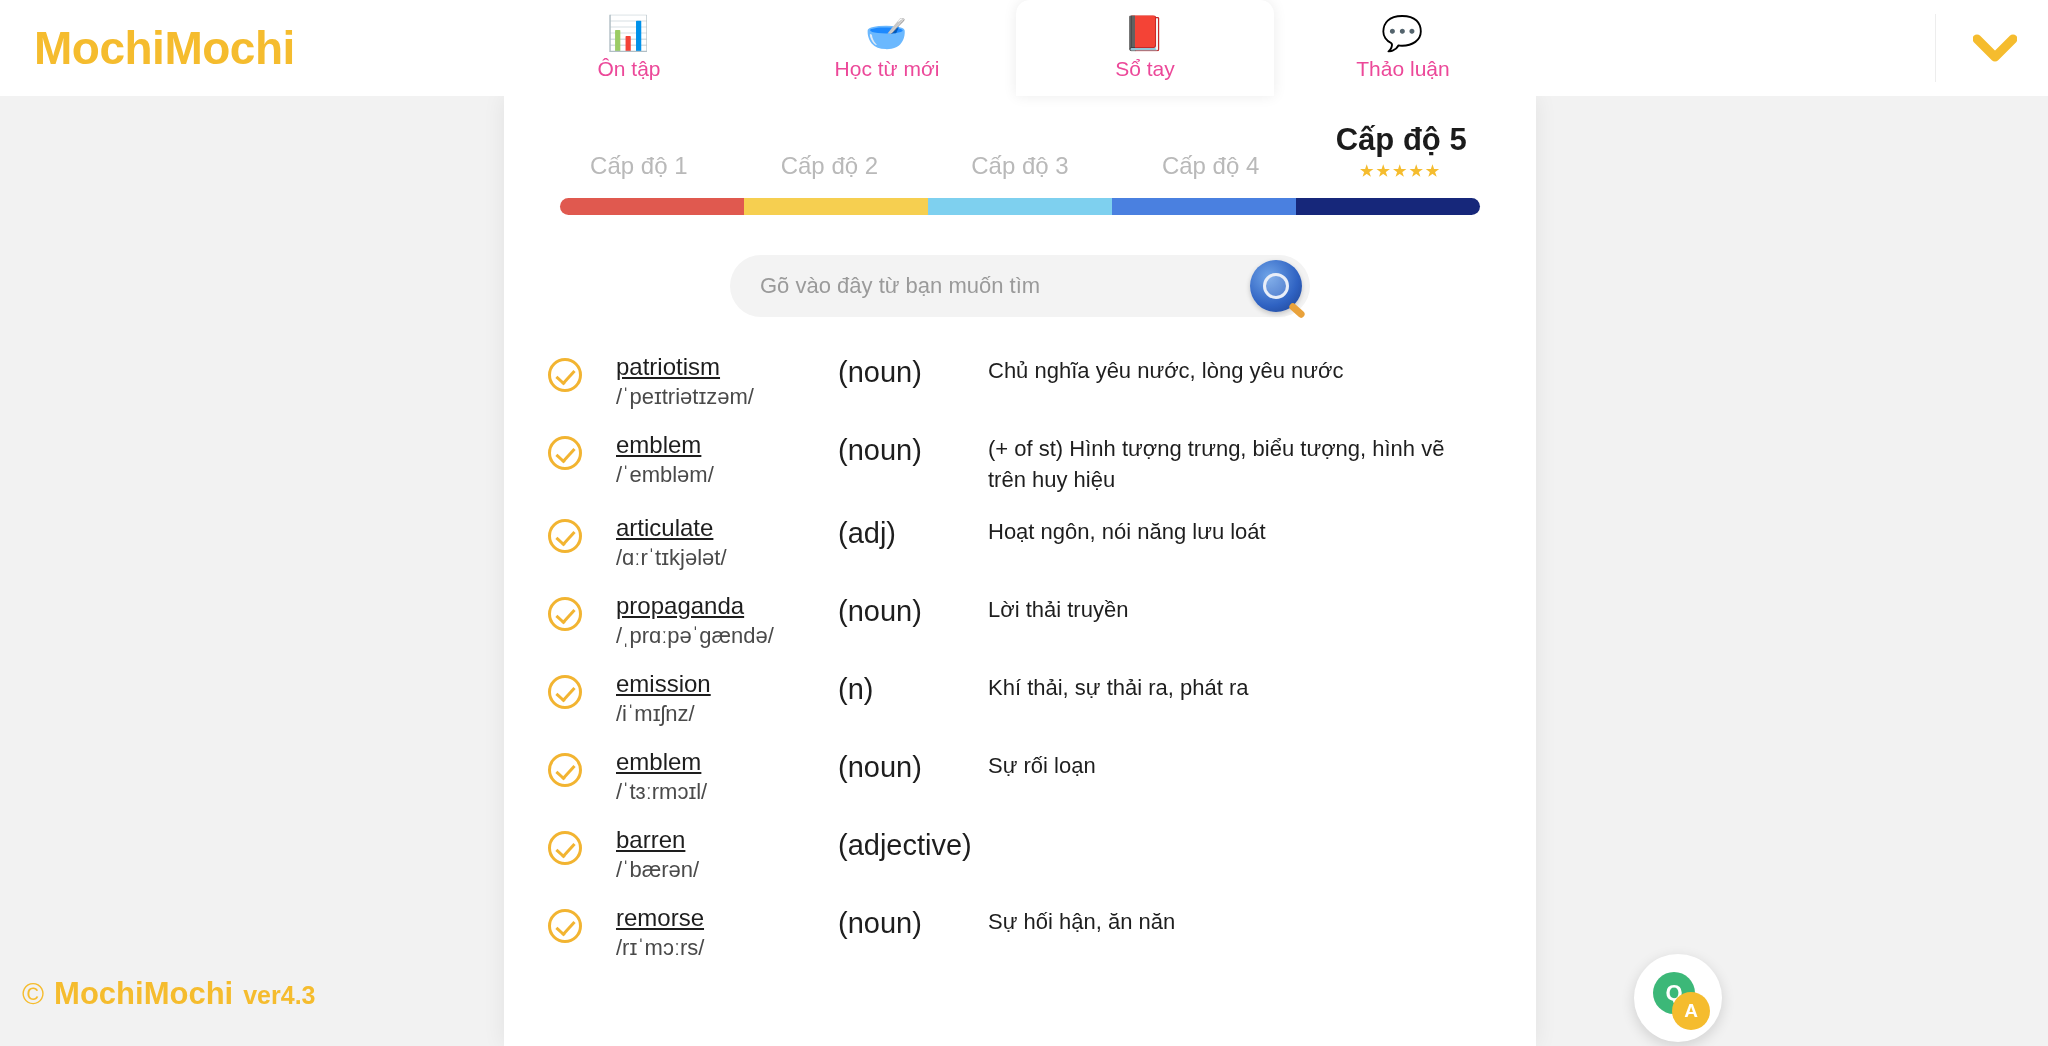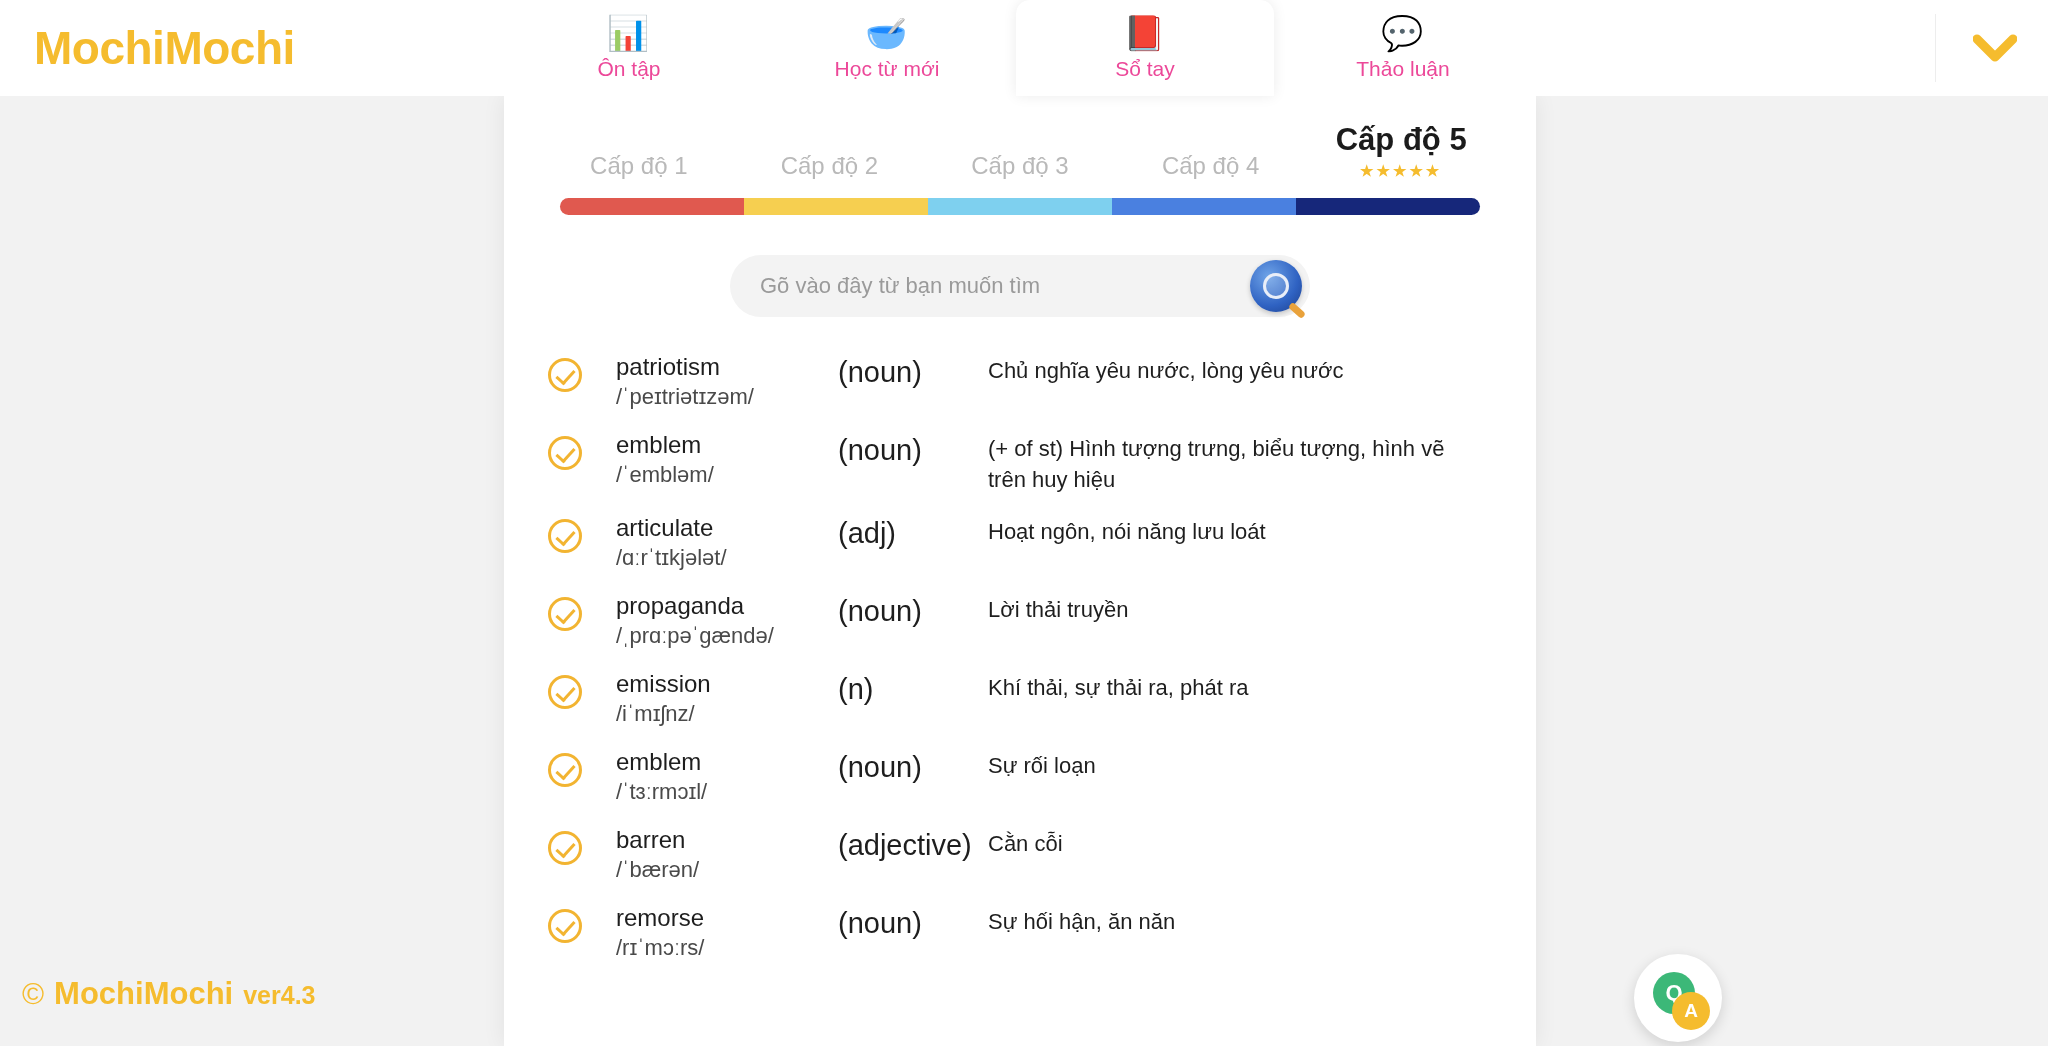--- a/index.html
+++ b/index.html
@@ -120,21 +120,21 @@
     width: 34px; height: 34px; border-radius: 50%; border: 3px solid #f2b431;
     flex: 0 0 34px; margin-top: 6px; position: relative; cursor: pointer;
   }
   .check::after {
     content: ""; position: absolute; left: 9px; top: 5px;
     width: 8px; height: 15px; border: solid #f2b431; border-width: 0 3px 3px 0;
     transform: rotate(42deg);
   }
   .word-main { width: 256px; padding-left: 34px; }
   .word-term {
-    font-size: 24px; color: #1e1e1e; line-height: 30px;
+    font-size: 24px; color: #1e1e1e; line-height: 30px; text-decoration: underline;
   }
   .word-ipa {
     font-size: 22px; color: #4a4a4a; line-height: 30px;
   }
   .word-pos {
     width: 150px; font-size: 29px; color: #1e1e1e; padding-top: 4px;
   }
   .word-def {
     flex: 1; font-size: 22px; color: #1e1e1e; line-height: 31px; padding-top: 3px;
     padding-right: 10px;
@@ -306,21 +306,20 @@
       <div class="word-def">Sự rối loạn</div>
     </div>
 
     <div class="word-row">
       <div class="check"></div>
       <div class="word-main">
         <div class="word-term">barren</div>
         <div class="word-ipa">/ˈbærən/</div>
       </div>
       <div class="word-pos">(adjective)</div>
-      <div class="word-def">Cằn cỗi</div>
     </div>
 
     <div class="word-row">
       <div class="check"></div>
       <div class="word-main">
         <div class="word-term">remorse</div>
         <div class="word-ipa">/rɪˈmɔːrs/</div>
       </div>
       <div class="word-pos">(noun)</div>
       <div class="word-def">Sự hối hận, ăn năn</div>

